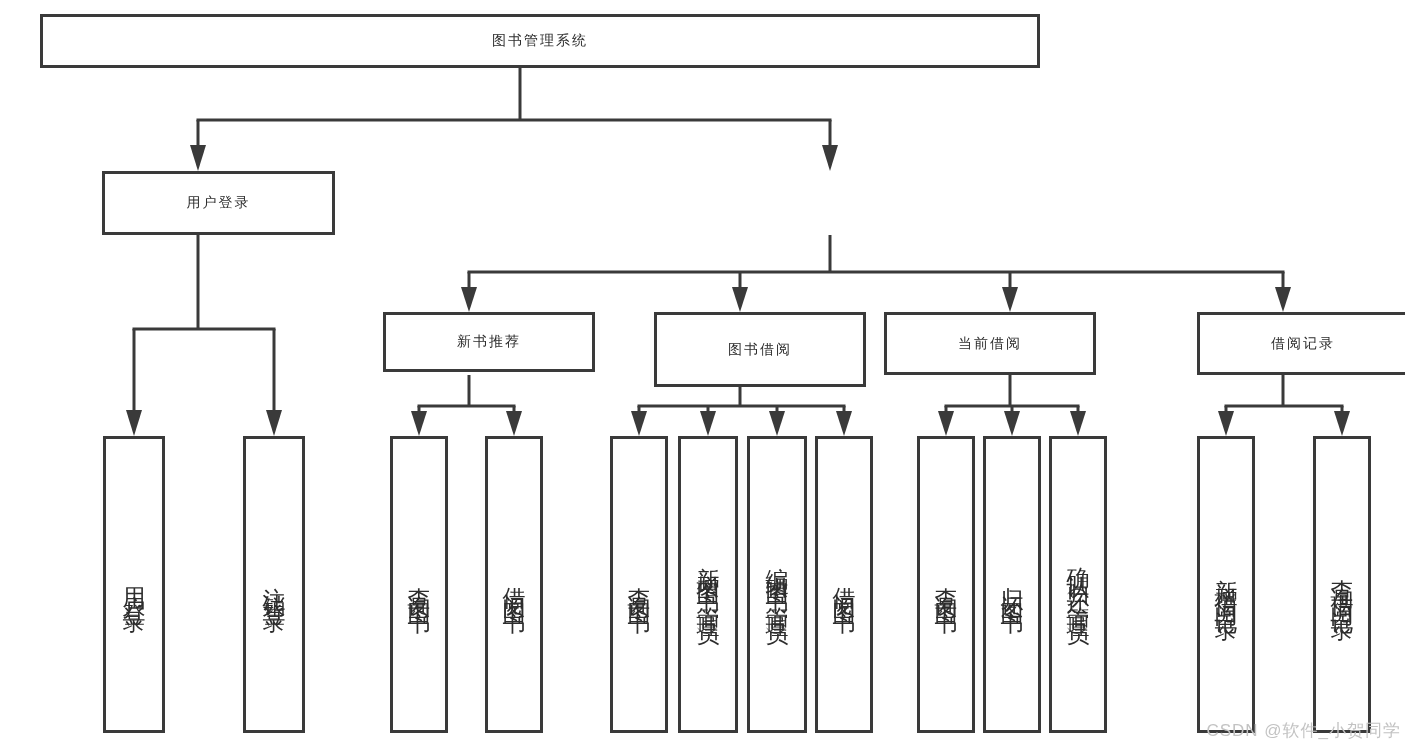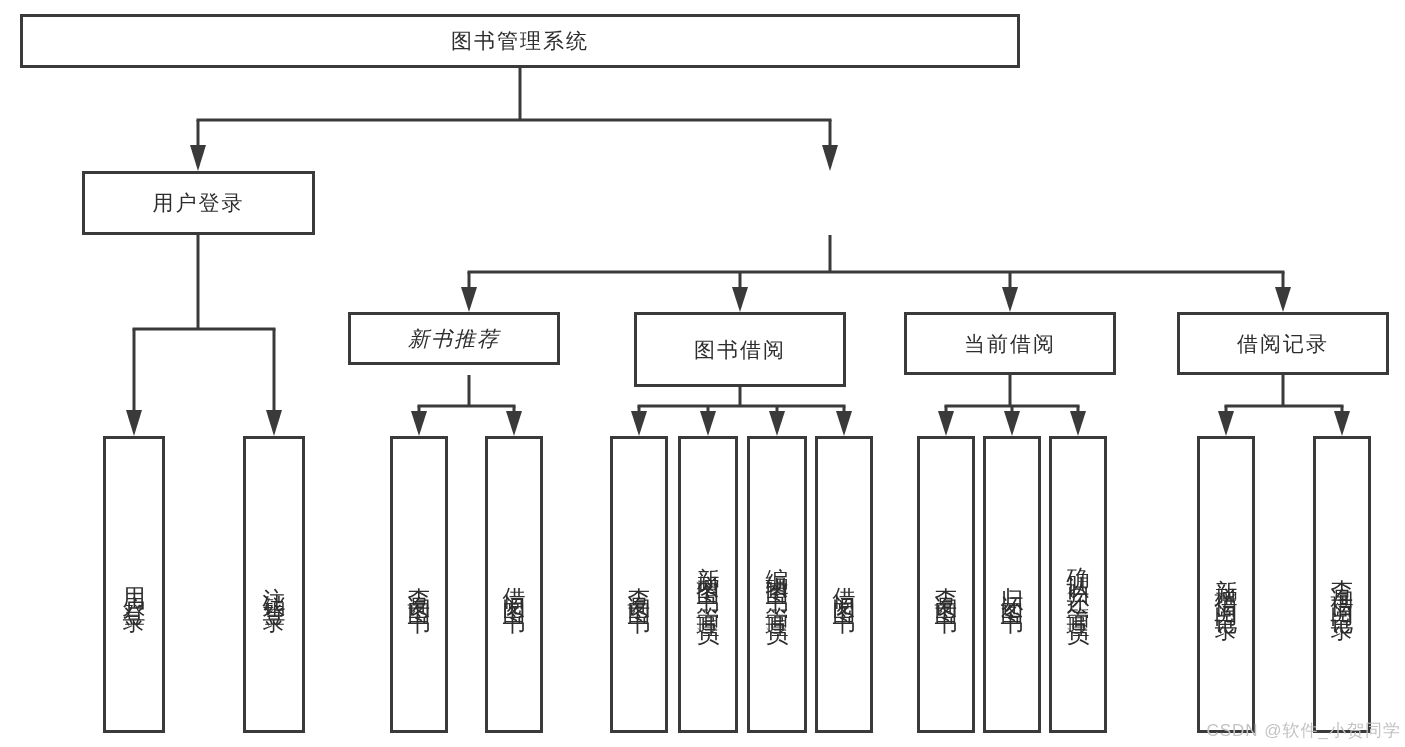--- a/index.html
+++ b/index.html
@@ -22,40 +22,41 @@
     box-sizing: border-box;
     border: 3px solid #3a3a3a;
     background: #ffffff;
     color: #2d2d2d;
     display: flex;
     align-items: center;
     justify-content: center;
     z-index: 1;
   }
   .hnode {
-    font-size: 21px;
+    font-size: 14px;
     letter-spacing: 2px;
     white-space: nowrap;
+    margin-left: 20px;
   }
   .vnode {
     writing-mode: vertical-rl;
     text-orientation: mixed;
     font-size: 23px;
     letter-spacing: 8px;
     line-height: 1;
     top: 436px;
     height: 297px;
   }
   
   .n-root            { left: 20px;  top: 14px;  width: 1000px; height: 54px; }
   .n-user-login      { left: 82px;  top: 171px; width: 233px;  height: 64px; }
   .n-book-mgmt       { left: 713px; top: 171px; width: 236px;  height: 64px; }
-  .n-new-book-rec    { left: 348px;  top: 312px; width: 212px; height: 53px; font-style: italic; }
+  .n-new-book-rec    { left: 363px;  top: 312px; width: 212px; height: 60px; }
   .n-book-borrow     { left: 634px;  top: 312px; width: 212px; height: 75px; }
-  .n-current-borrow  { left: 904px;  top: 312px; width: 212px; height: 63px; }
+  .n-current-borrow  { left: 864px;  top: 312px; width: 212px; height: 63px; }
   .n-borrow-records  { left: 1177px; top: 312px; width: 212px; height: 63px; }
   .n-leaf-user-login     { left: 103px;  width: 62px; }
   .n-leaf-logout         { left: 243px;  width: 62px; }
   .n-leaf-rec-query      { left: 390px;  width: 58px; }
   .n-leaf-rec-borrow     { left: 485px;  width: 58px; }
   .n-leaf-bb-query       { left: 610px;  width: 58px; }
   .n-leaf-bb-add         { left: 678px;  width: 60px; }
   .n-leaf-bb-edit        { left: 747px;  width: 60px; }
   .n-leaf-bb-borrow      { left: 815px;  width: 58px; }
   .n-leaf-cb-query       { left: 917px;  width: 58px; }

